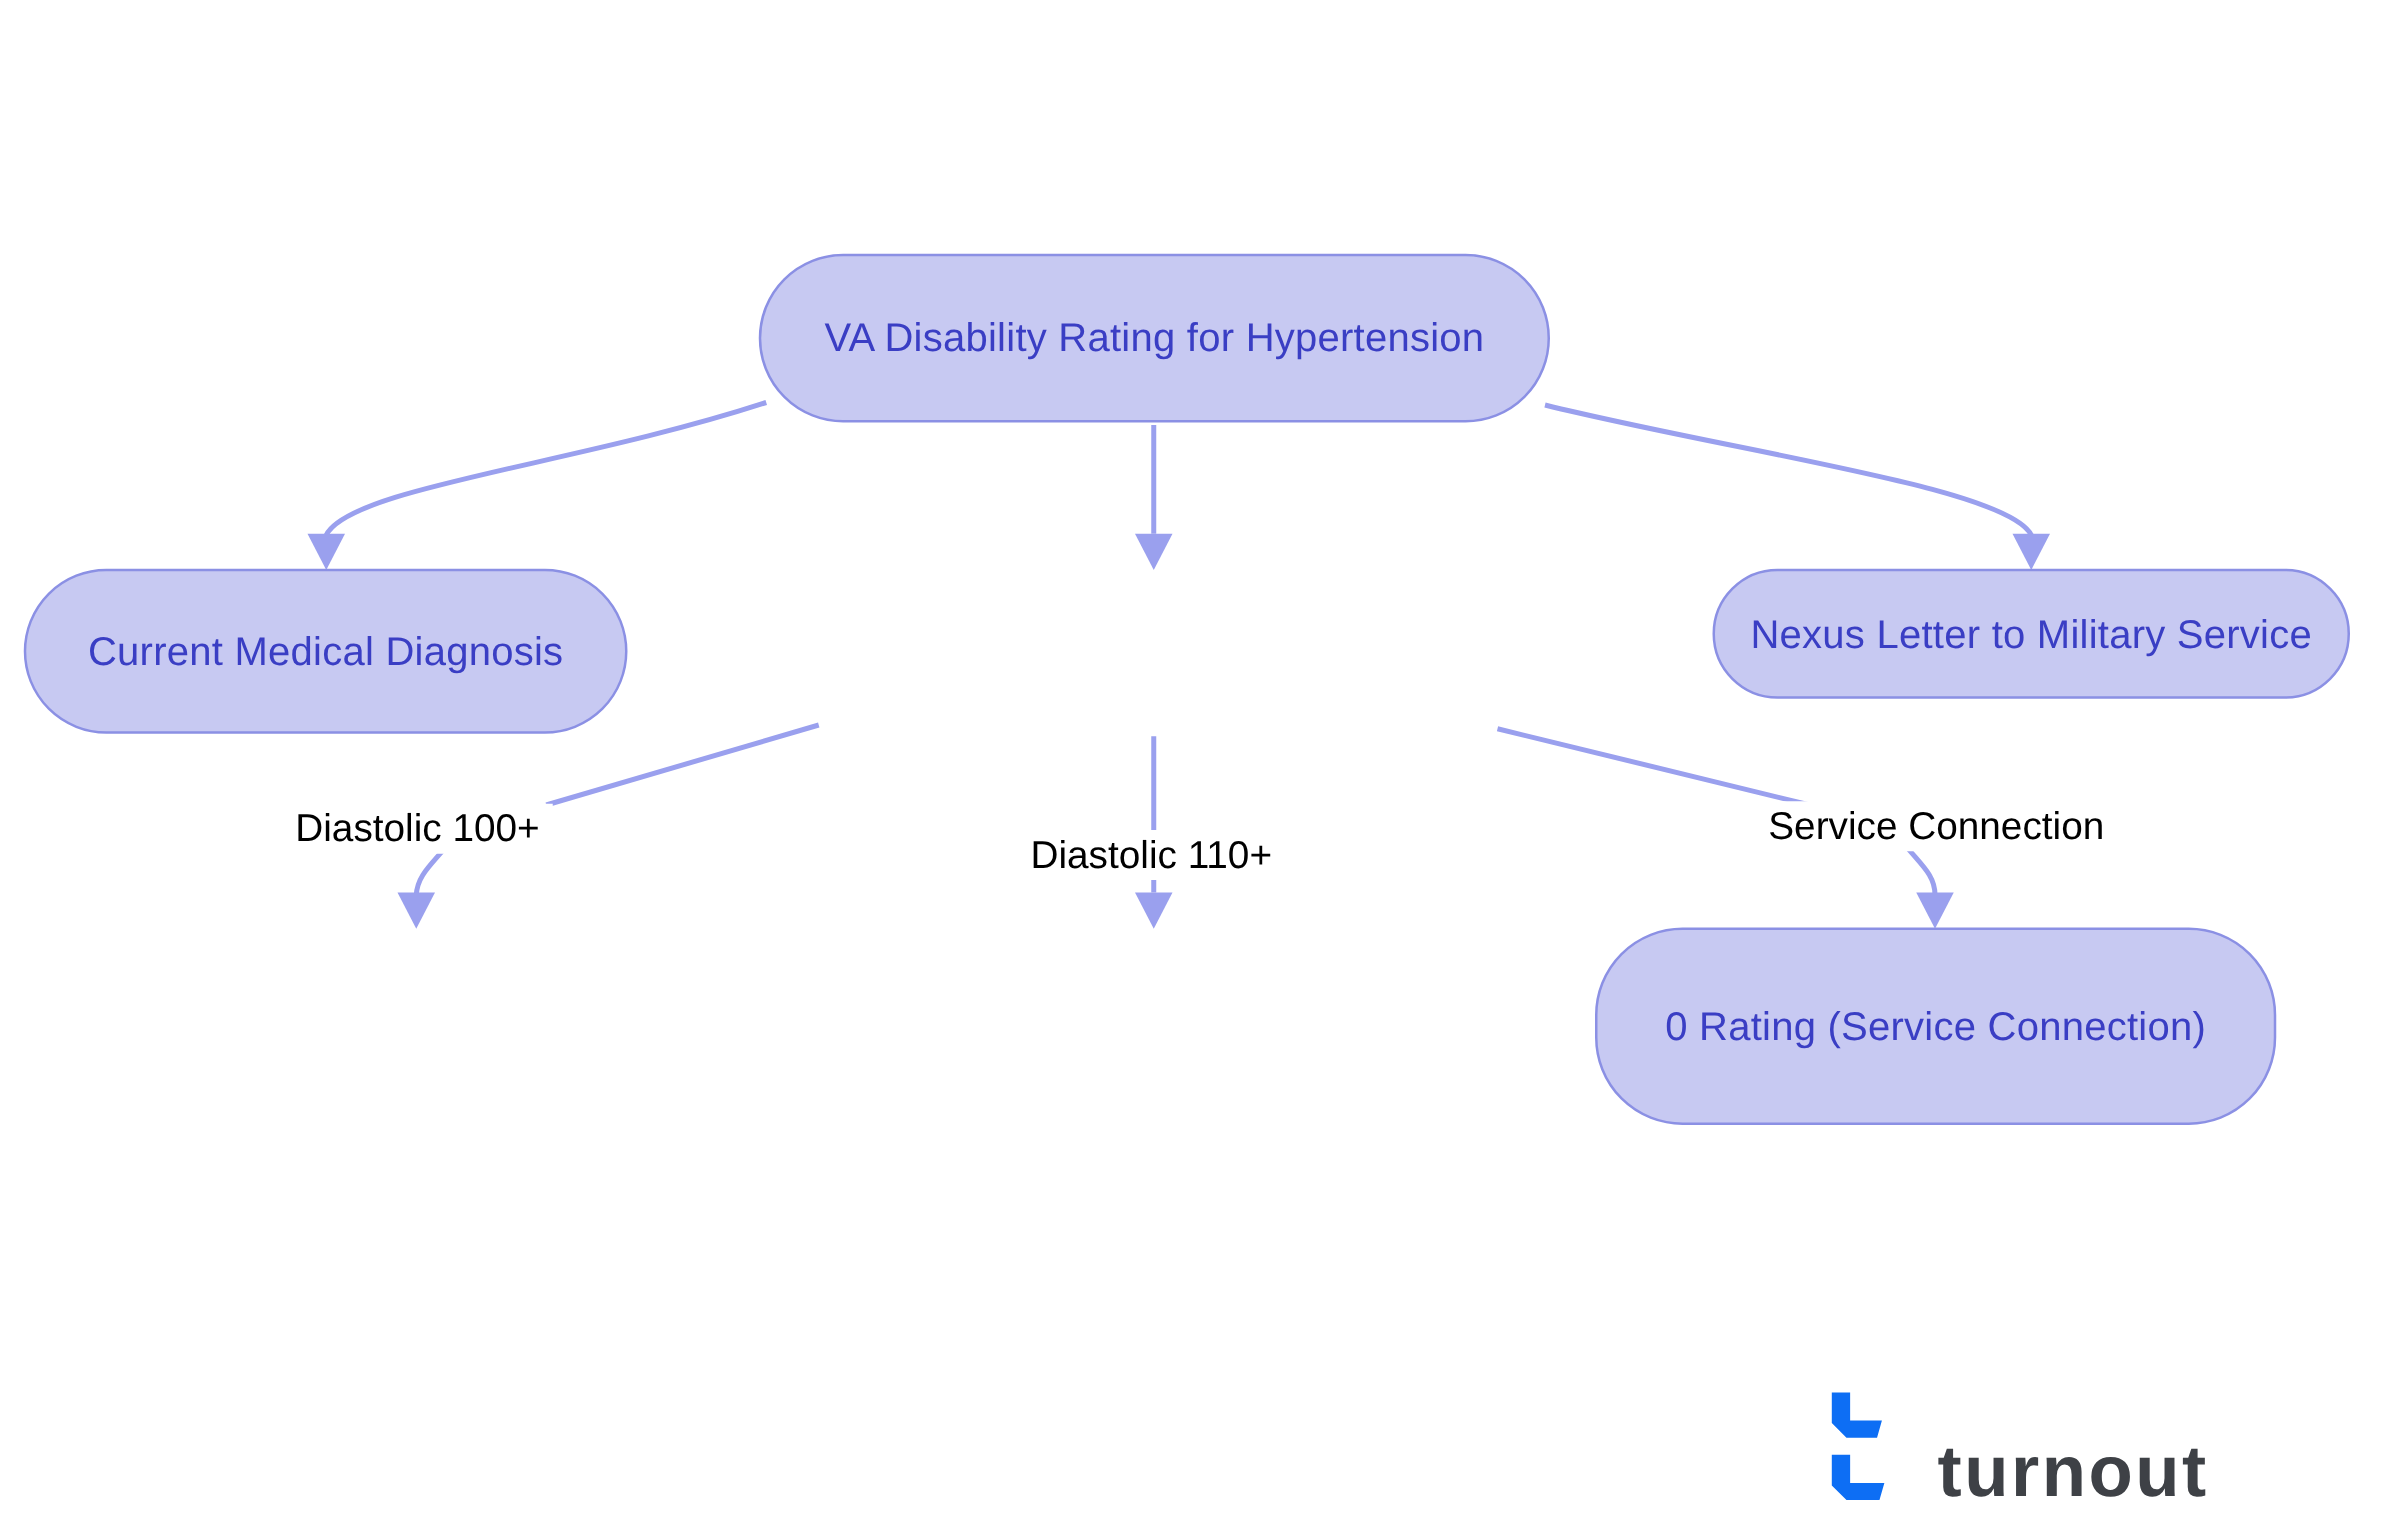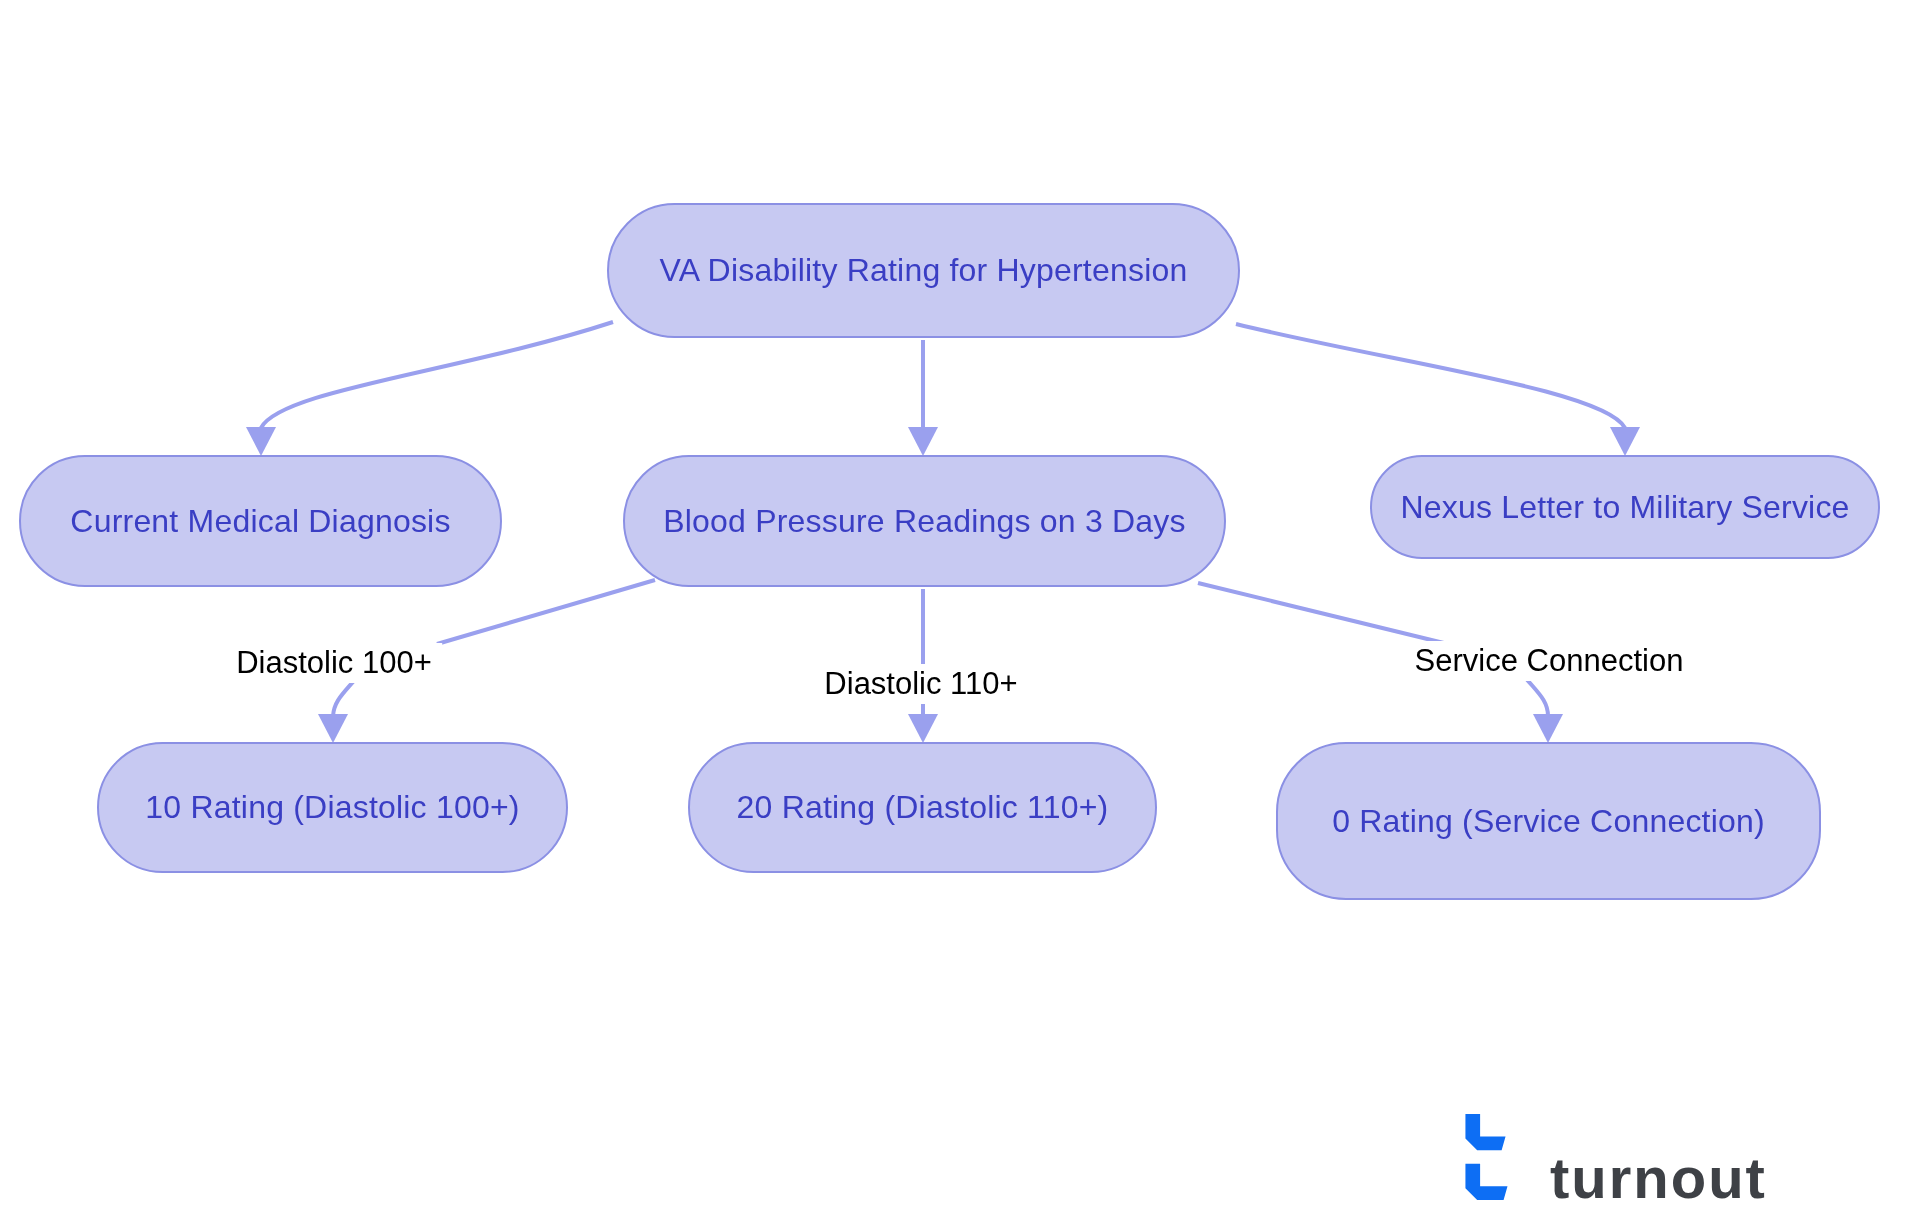--- a/index.html
+++ b/index.html
@@ -90,31 +90,22 @@
   <div class="edge-label label-d100">Diastolic 100+</div>
   <div class="edge-label label-d110">Diastolic 110+</div>
   <div class="edge-label label-sc">Service Connection</div>
 
   <div class="node node-root">
     <span>VA Disability Rating for Hypertension</span>
   </div>
   <div class="node node-diagnosis">
     <span>Current Medical Diagnosis</span>
   </div>
-  <div class="node node-bp">
-    <span>Blood Pressure Readings on 3 Days</span>
-  </div>
   <div class="node node-nexus">
     <span>Nexus Letter to Military Service</span>
-  </div>
-  <div class="node node-rating10">
-    <span>10 Rating (Diastolic 100+)</span>
-  </div>
-  <div class="node node-rating20">
-    <span>20 Rating (Diastolic 110+)</span>
   </div>
   <div class="node node-rating0">
     <span>0 Rating (Service Connection)</span>
   </div>
 
   <div class="logo">
     <svg class="logo-icon" viewBox="0 0 46 92">
       <path fill="#0d6ef4" d="M3 2 L18 2 L18 25 L44 25 L40 39 L15 39 L3 27 Z"></path>
       <path fill="#0d6ef4" d="M3 53 L18 53 L18 76 L46 76 L42 90 L15 90 L3 78 Z"></path>
     </svg>

